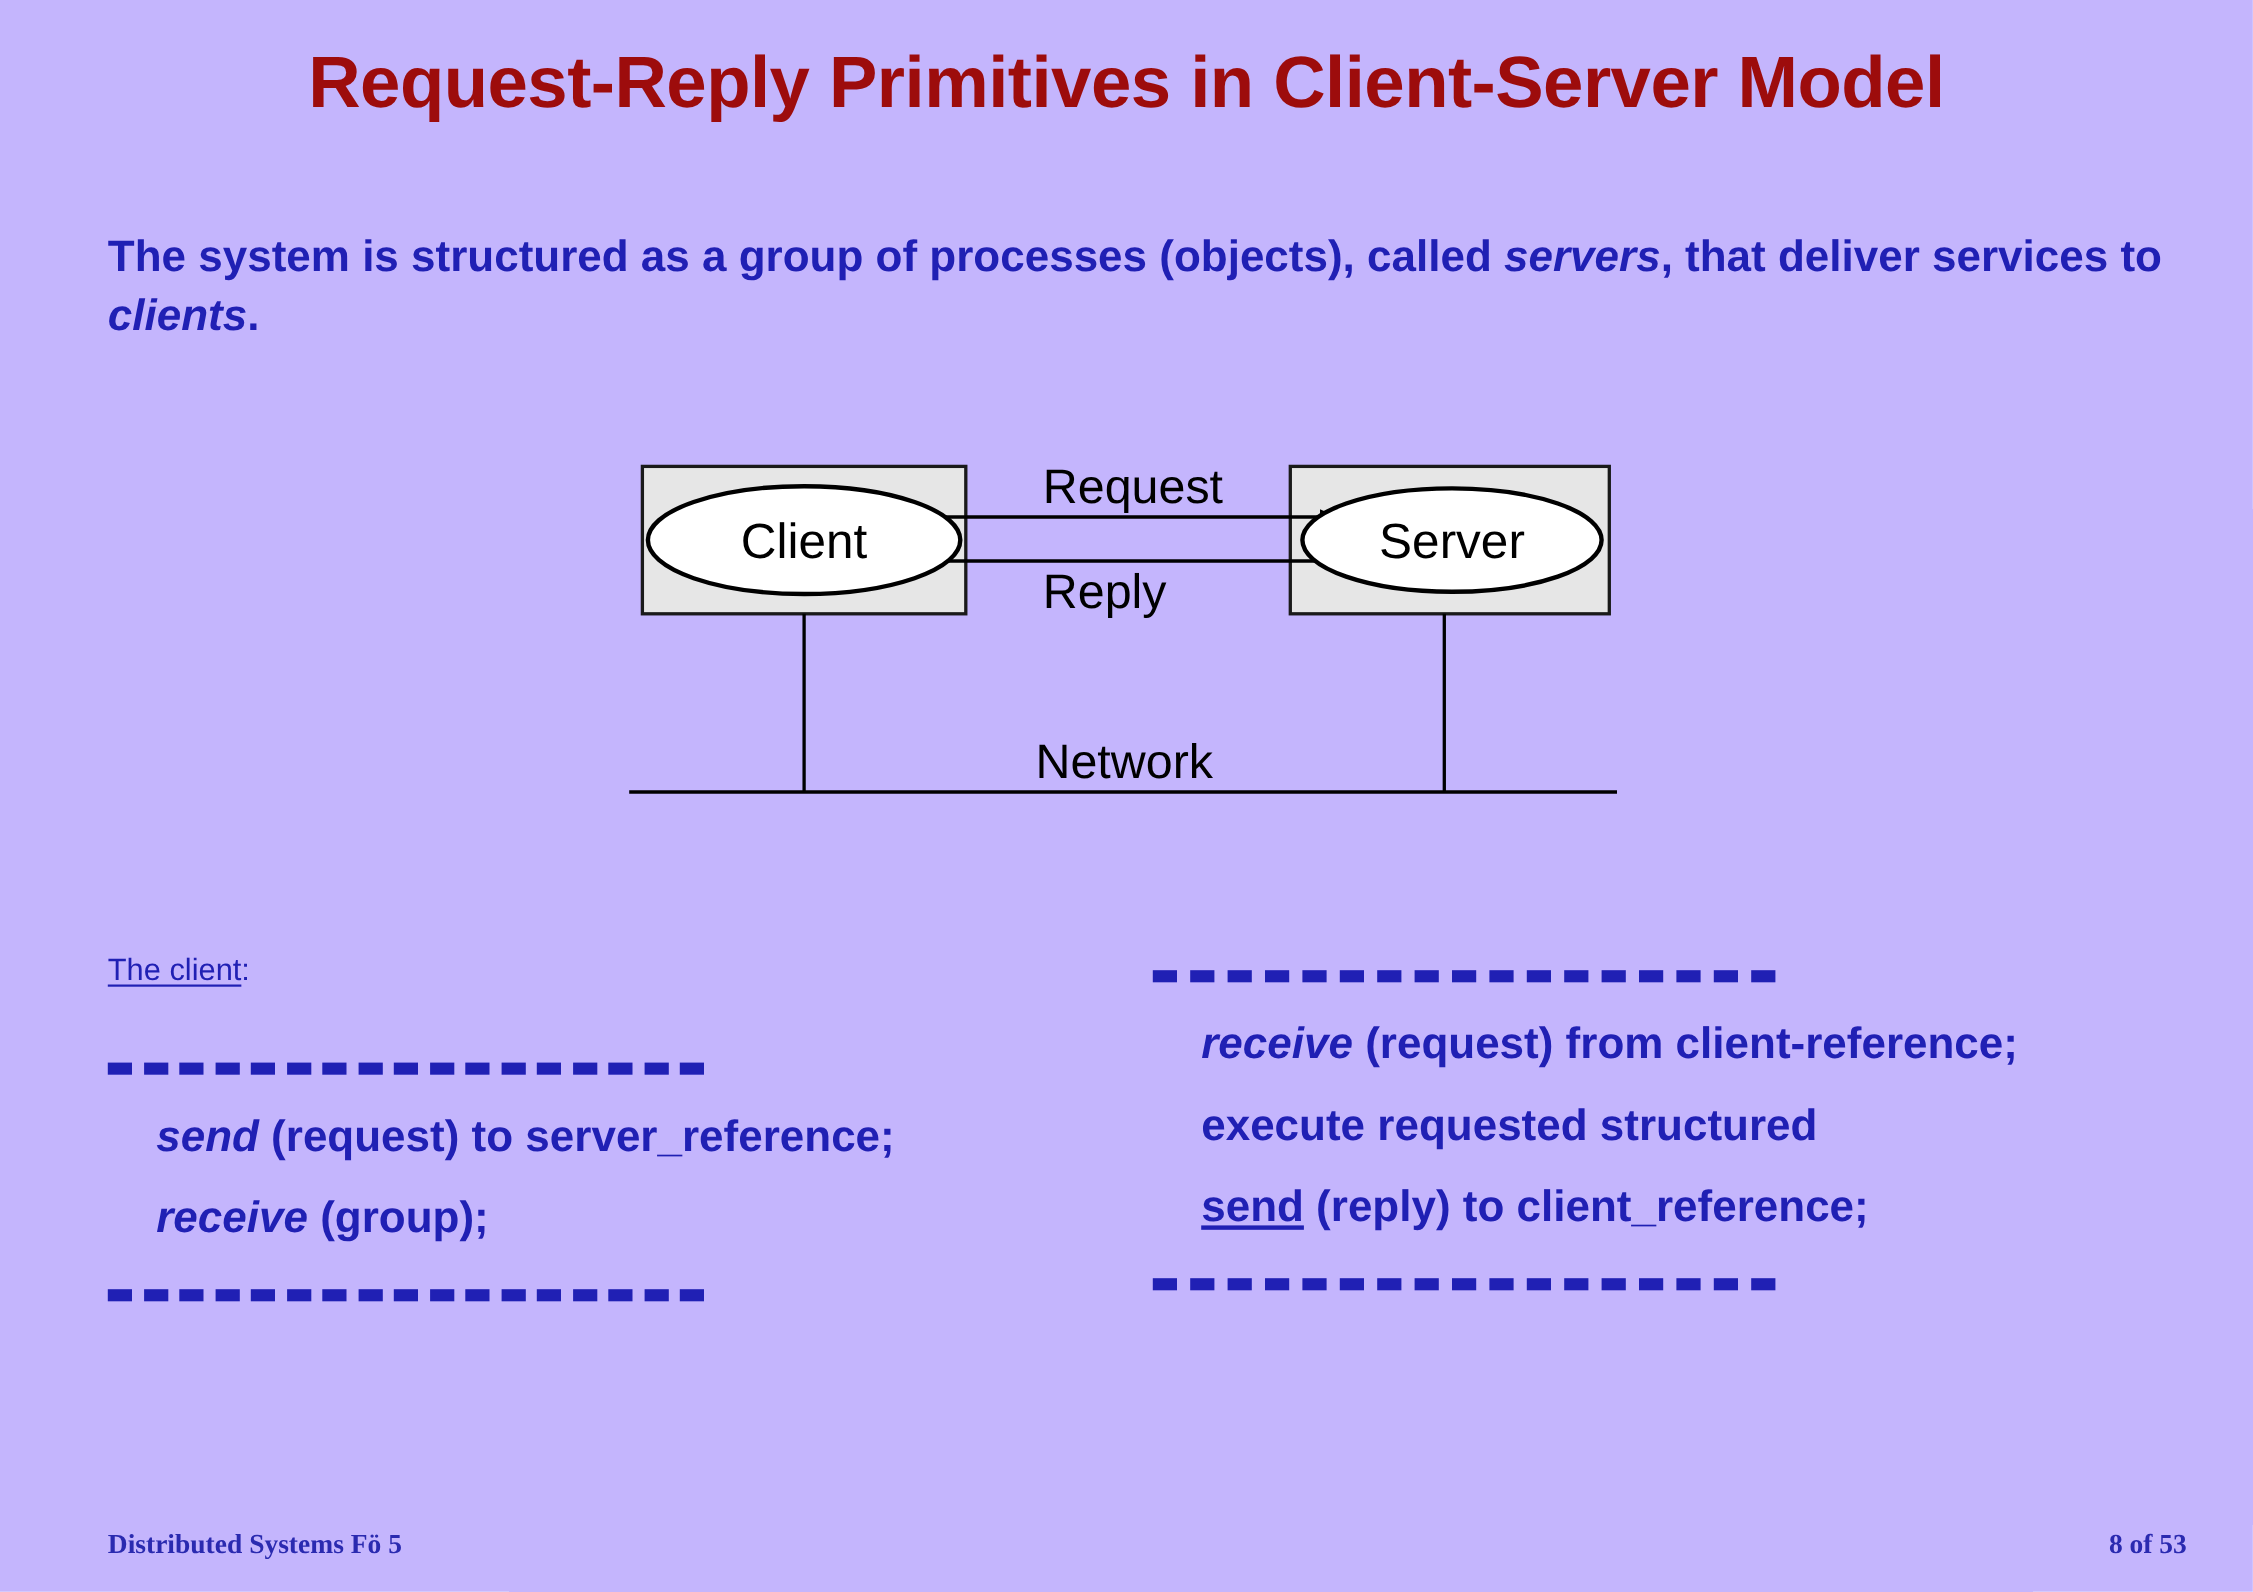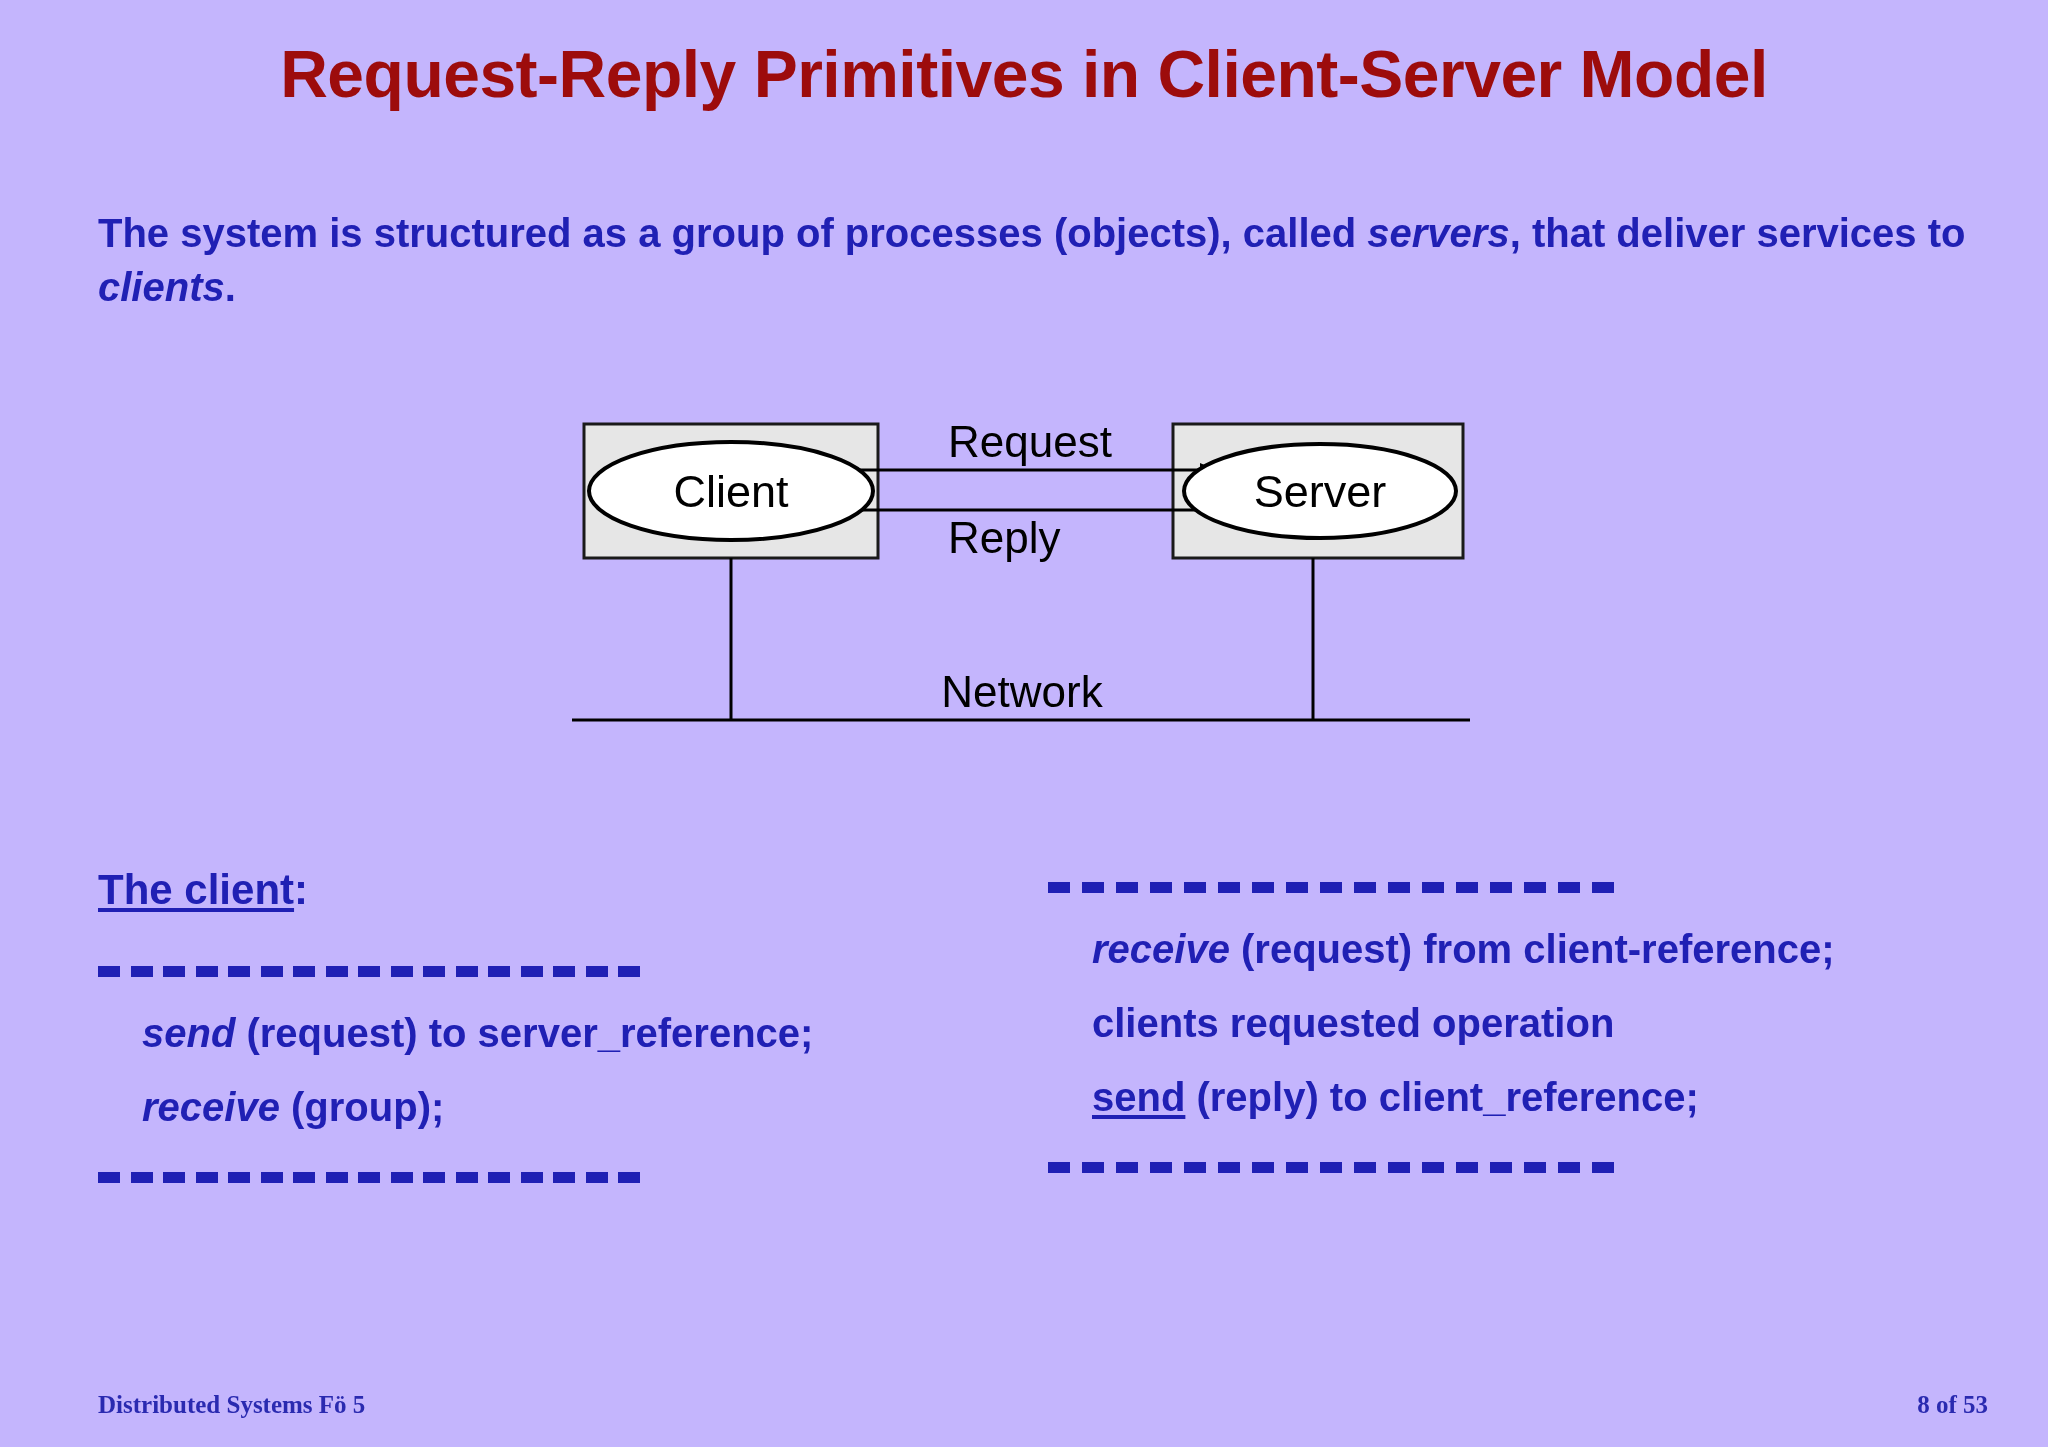--- a/index.html
+++ b/index.html
@@ -63,23 +63,23 @@
   .col {
     position: absolute;
     color: #2020b4;
     font-size: 40px;
     font-weight: bold;
   }
   .col-left  { left: 98px;  top: 866px; width: 880px; }
   .col-right { left: 1048px; top: 866px; width: 960px; }
 
   .col-heading {
-    font-size: 42px;
-    font-weight: bold;
-    margin-bottom: 36px;
+    font-size: 28px;
+    font-weight: normal;
+    margin-bottom: 52px;
     white-space: nowrap;
   }
   .col-heading .u { text-decoration: underline; text-underline-offset: 4px; }
 
   .code-line {
     white-space: nowrap;
     margin-bottom: 24px;
     line-height: 1.25;
     margin-left: 44px;
   }
@@ -233,21 +233,21 @@
         <span class="dash" style="left: 476px;"></span>
         <span class="dash" style="left: 510px;"></span>
         <span class="dash" style="left: 544px;"></span>
       </div>
 
     <div class="code-line">
       <i>receive</i><span> (request) from client-reference;</span>
     </div>
 
     <div class="code-line">
-      <span>clients requested operation</span>
+      <span>execute requested structured</span>
     </div>
 
     <div class="code-line">
       <span class="u">send</span><span> (reply) to client_reference;</span>
     </div>
 
     <div class="divider">
         <span class="dash" style="left: 0px;"></span>
         <span class="dash" style="left: 34px;"></span>
         <span class="dash" style="left: 68px;"></span>

